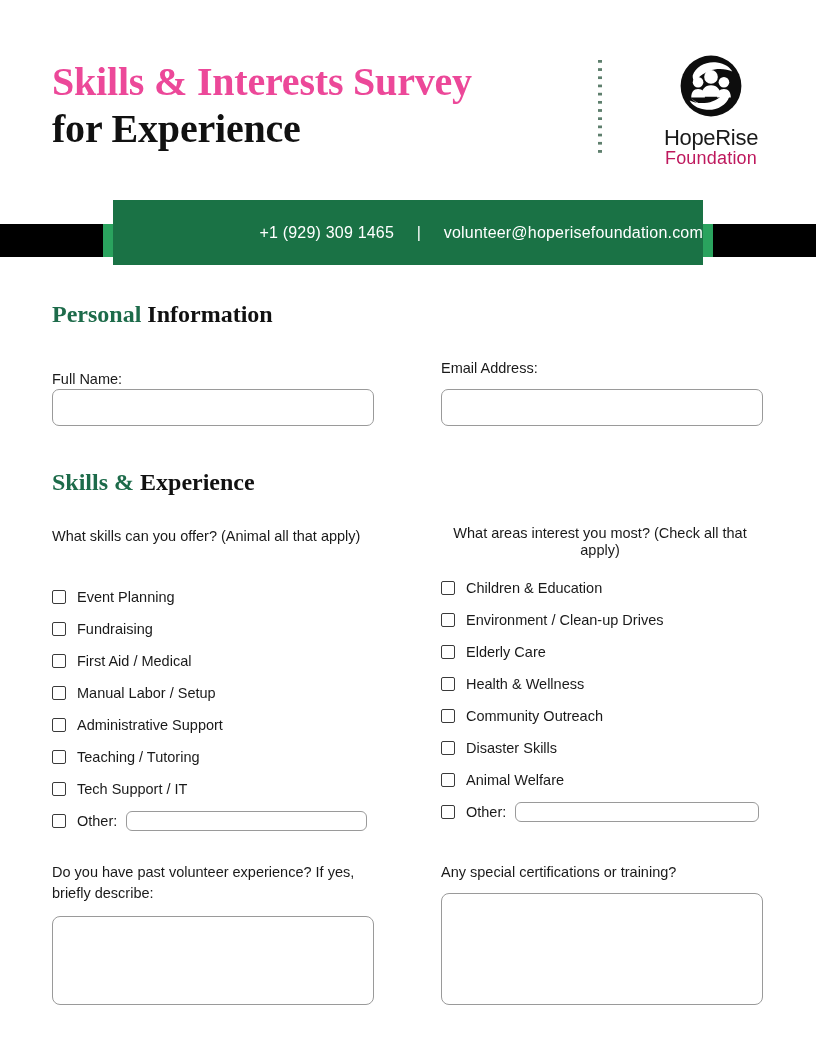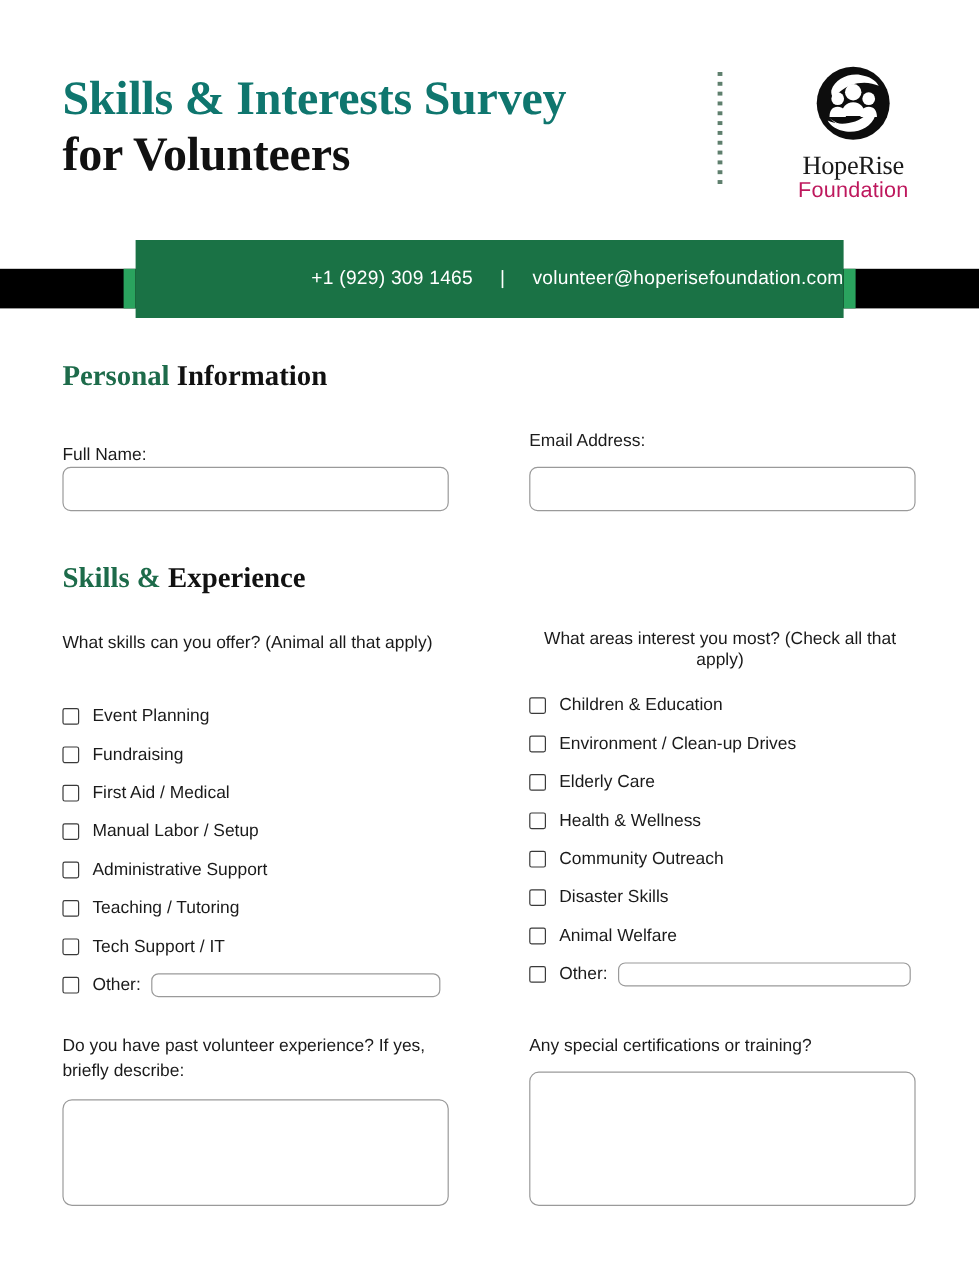--- a/index.html
+++ b/index.html
@@ -36,21 +36,21 @@
   }
   .title-line {
     font-family: "Liberation Serif", serif;
     font-weight: bold;
     font-size: 40px;
     line-height: 47px;
     letter-spacing: -0.2px;
     margin: 0;
     white-space: nowrap;
   }
-  .title-line-1 { color: #0f766e; }
+  .title-line-1 { color: #ec4899; }
   .title-line-2 { color: #111111; }
 
   .dotted-divider {
     position: absolute;
     left: 598px;
     top: 60px;
     width: 4px;
     height: 96px;
     background-image: linear-gradient(to bottom, #5e7f6d 0 3px, rgba(0,0,0,0) 3px 100%);
     background-size: 4px 8.2px;
@@ -64,21 +64,21 @@
     width: 132px;
     text-align: center;
   }
   .logo-mark {
     width: 76px;
     height: 76px;
     margin: 0 auto 2px auto;
     display: block;
   }
   .logo-name {
-    font-family: Liberation Serif, serif;
+    font-family: Liberation Sans, sans-serif;
     font-size: 22px;
     font-weight: 400;
     letter-spacing: -0.3px;
     color: #1a1a1a;
     line-height: 24px;
   }
   .logo-sub {
     font-family: "Liberation Sans", sans-serif;
     font-size: 18px;
     font-weight: 400;
@@ -250,21 +250,21 @@
 </style>
 </head>
 <body>
 
 <div class="page">
 
   <div class="header">
 
     <div class="title-block">
       <div class="title-line title-line-1">Skills &amp; Interests Survey</div>
-      <div class="title-line title-line-2">for Volunteers</div>
+      <div class="title-line title-line-2">for Experience</div>
     </div>
 
     <div class="dotted-divider"></div>
 
     <div class="logo-block">
       <svg class="logo-mark" viewBox="0 0 100 100">
         <defs>
           <mask id="logoMask">
             <rect x="0" y="0" width="100" height="100" fill="white"></rect>
 

